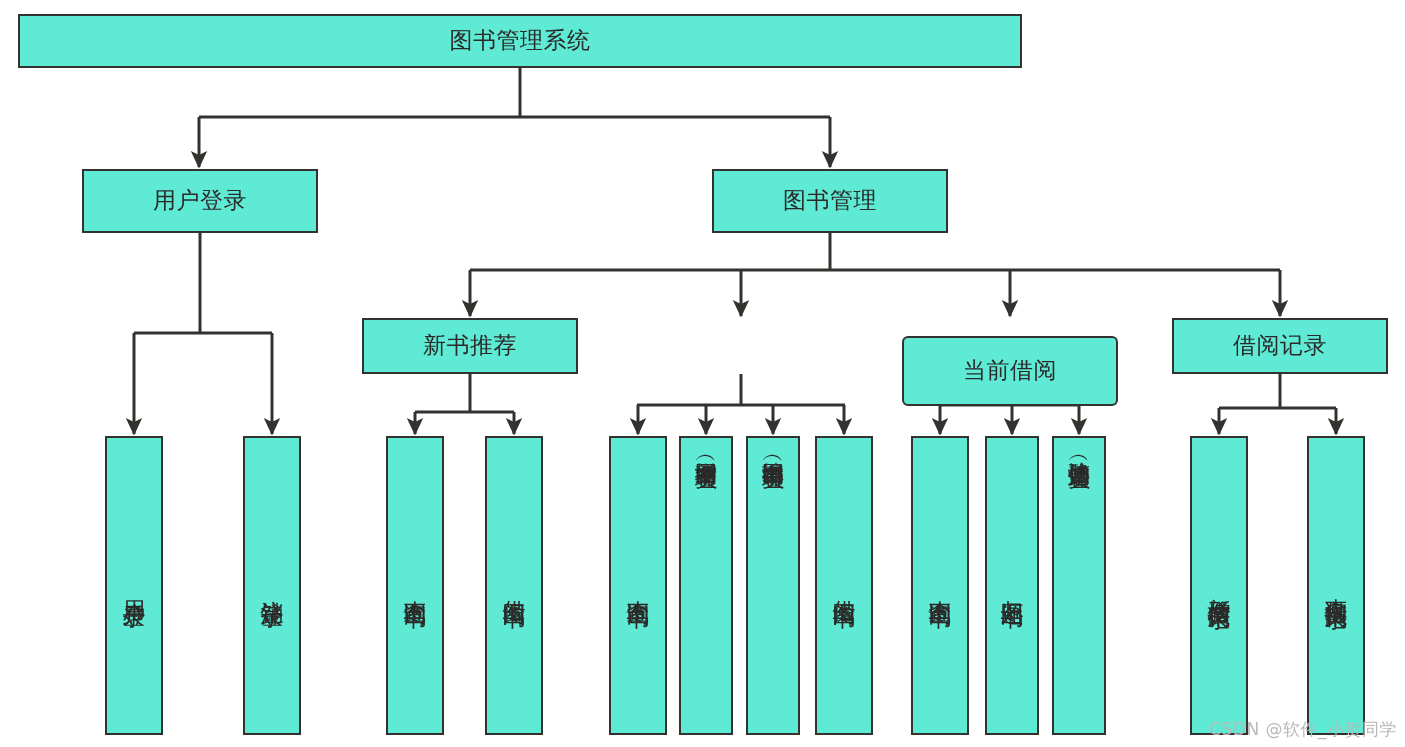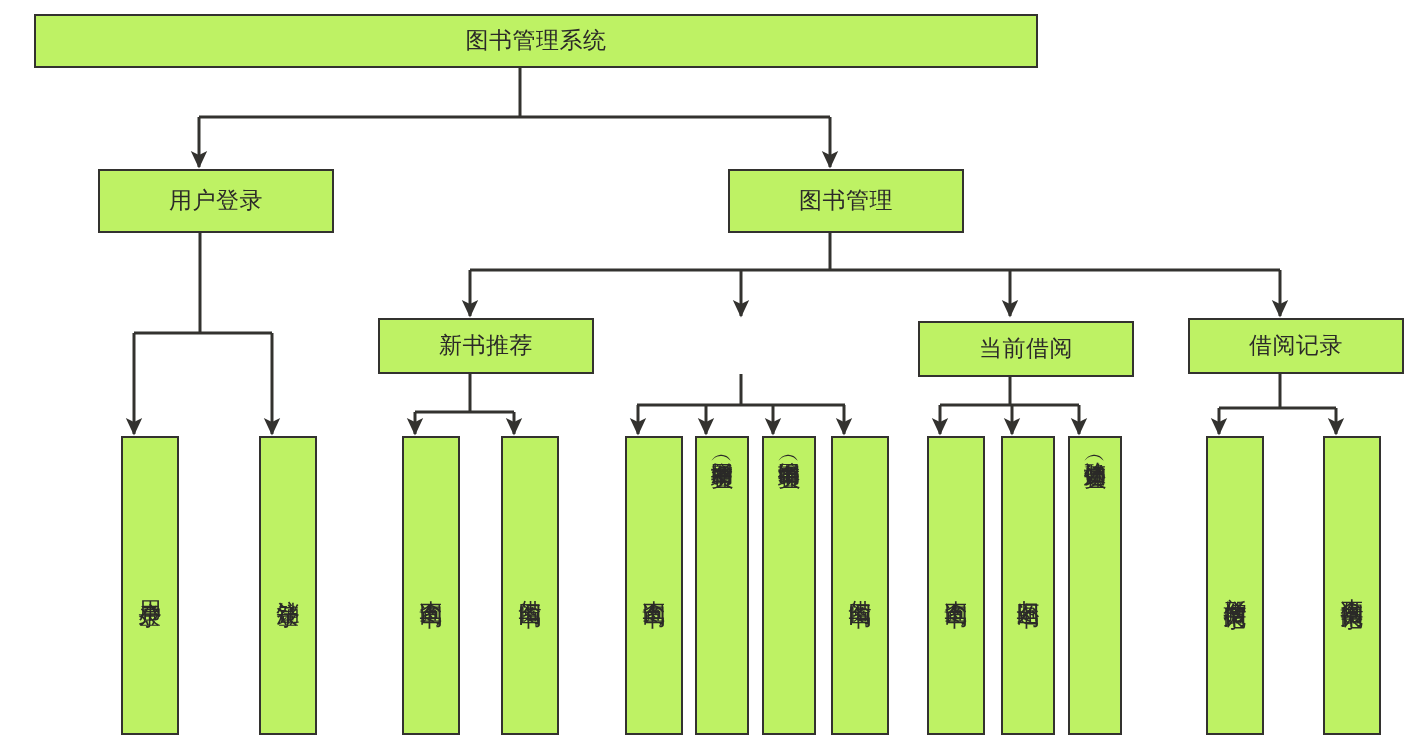--- a/index.html
+++ b/index.html
@@ -22,27 +22,26 @@
     position: absolute;
     left: 0;
     top: 0;
     width: 1405px;
     height: 747px;
   }
   .node {
     position: absolute;
     box-sizing: border-box;
     border: 2.5px solid #33322f;
-    background: #bef264;
+    background: #5eead4;
     color: #2b2a28;
     display: flex;
     align-items: center;
     justify-content: center;
     z-index: 3;
-    margin-left: 16px;
   }
   .node-label {
     display: block;
     text-align: center;
     line-height: 1.12;
     letter-spacing: 0.5px;
     white-space: nowrap;
   }
   .node.horiz .node-label {
     font-size: 23px;
@@ -132,21 +131,21 @@
   <div class="node horiz" id="n-l2-0" style="left: 82px; top: 169px; width: 236px; height: 64px;">
     <span class="node-label">用户登录</span>
   </div>
   <div class="node horiz" id="n-l3-0" style="left: 362px; top: 318px; width: 216px; height: 56px;">
     <span class="node-label">新书推荐</span>
   </div>
 
   <div class="node horiz" id="n-l2-1" style="left: 712px; top: 169px; width: 236px; height: 64px;">
     <span class="node-label">图书管理</span>
   </div>
-  <div class="node horiz" id="n-l3-2" style="left: 902px; top: 321px; width: 216px; height: 56px;">
+  <div class="node horiz" id="n-l3-2" style="left: 902px; top: 336px; width: 216px; height: 70px; border-radius: 6px;">
     <span class="node-label">当前借阅</span>
   </div>
   <div class="node horiz" id="n-l3-3" style="left: 1172px; top: 318px; width: 216px; height: 56px;">
     <span class="node-label">借阅记录</span>
   </div>
 
   <div id="leaf-container">
       <div class="node vert mid" id="n-leaf-0" style="left: 105px; top: 436px; width: 58px; height: 299px;">
         <span class="node-label">用户登录</span>
       </div>
@@ -181,13 +180,14 @@
         <span class="node-label">确认归还（管理员）</span>
       </div>
       <div class="node vert mid" id="n-leaf-11" style="left: 1190px; top: 436px; width: 58px; height: 299px;">
         <span class="node-label">新增借阅记录</span>
       </div>
       <div class="node vert mid" id="n-leaf-12" style="left: 1307px; top: 436px; width: 58px; height: 299px;">
         <span class="node-label">查询借阅记录</span>
       </div>
     </div>
 
+  <div id="watermark">CSDN @软件_小贺同学</div>
 </div>
 
 </body></html>

